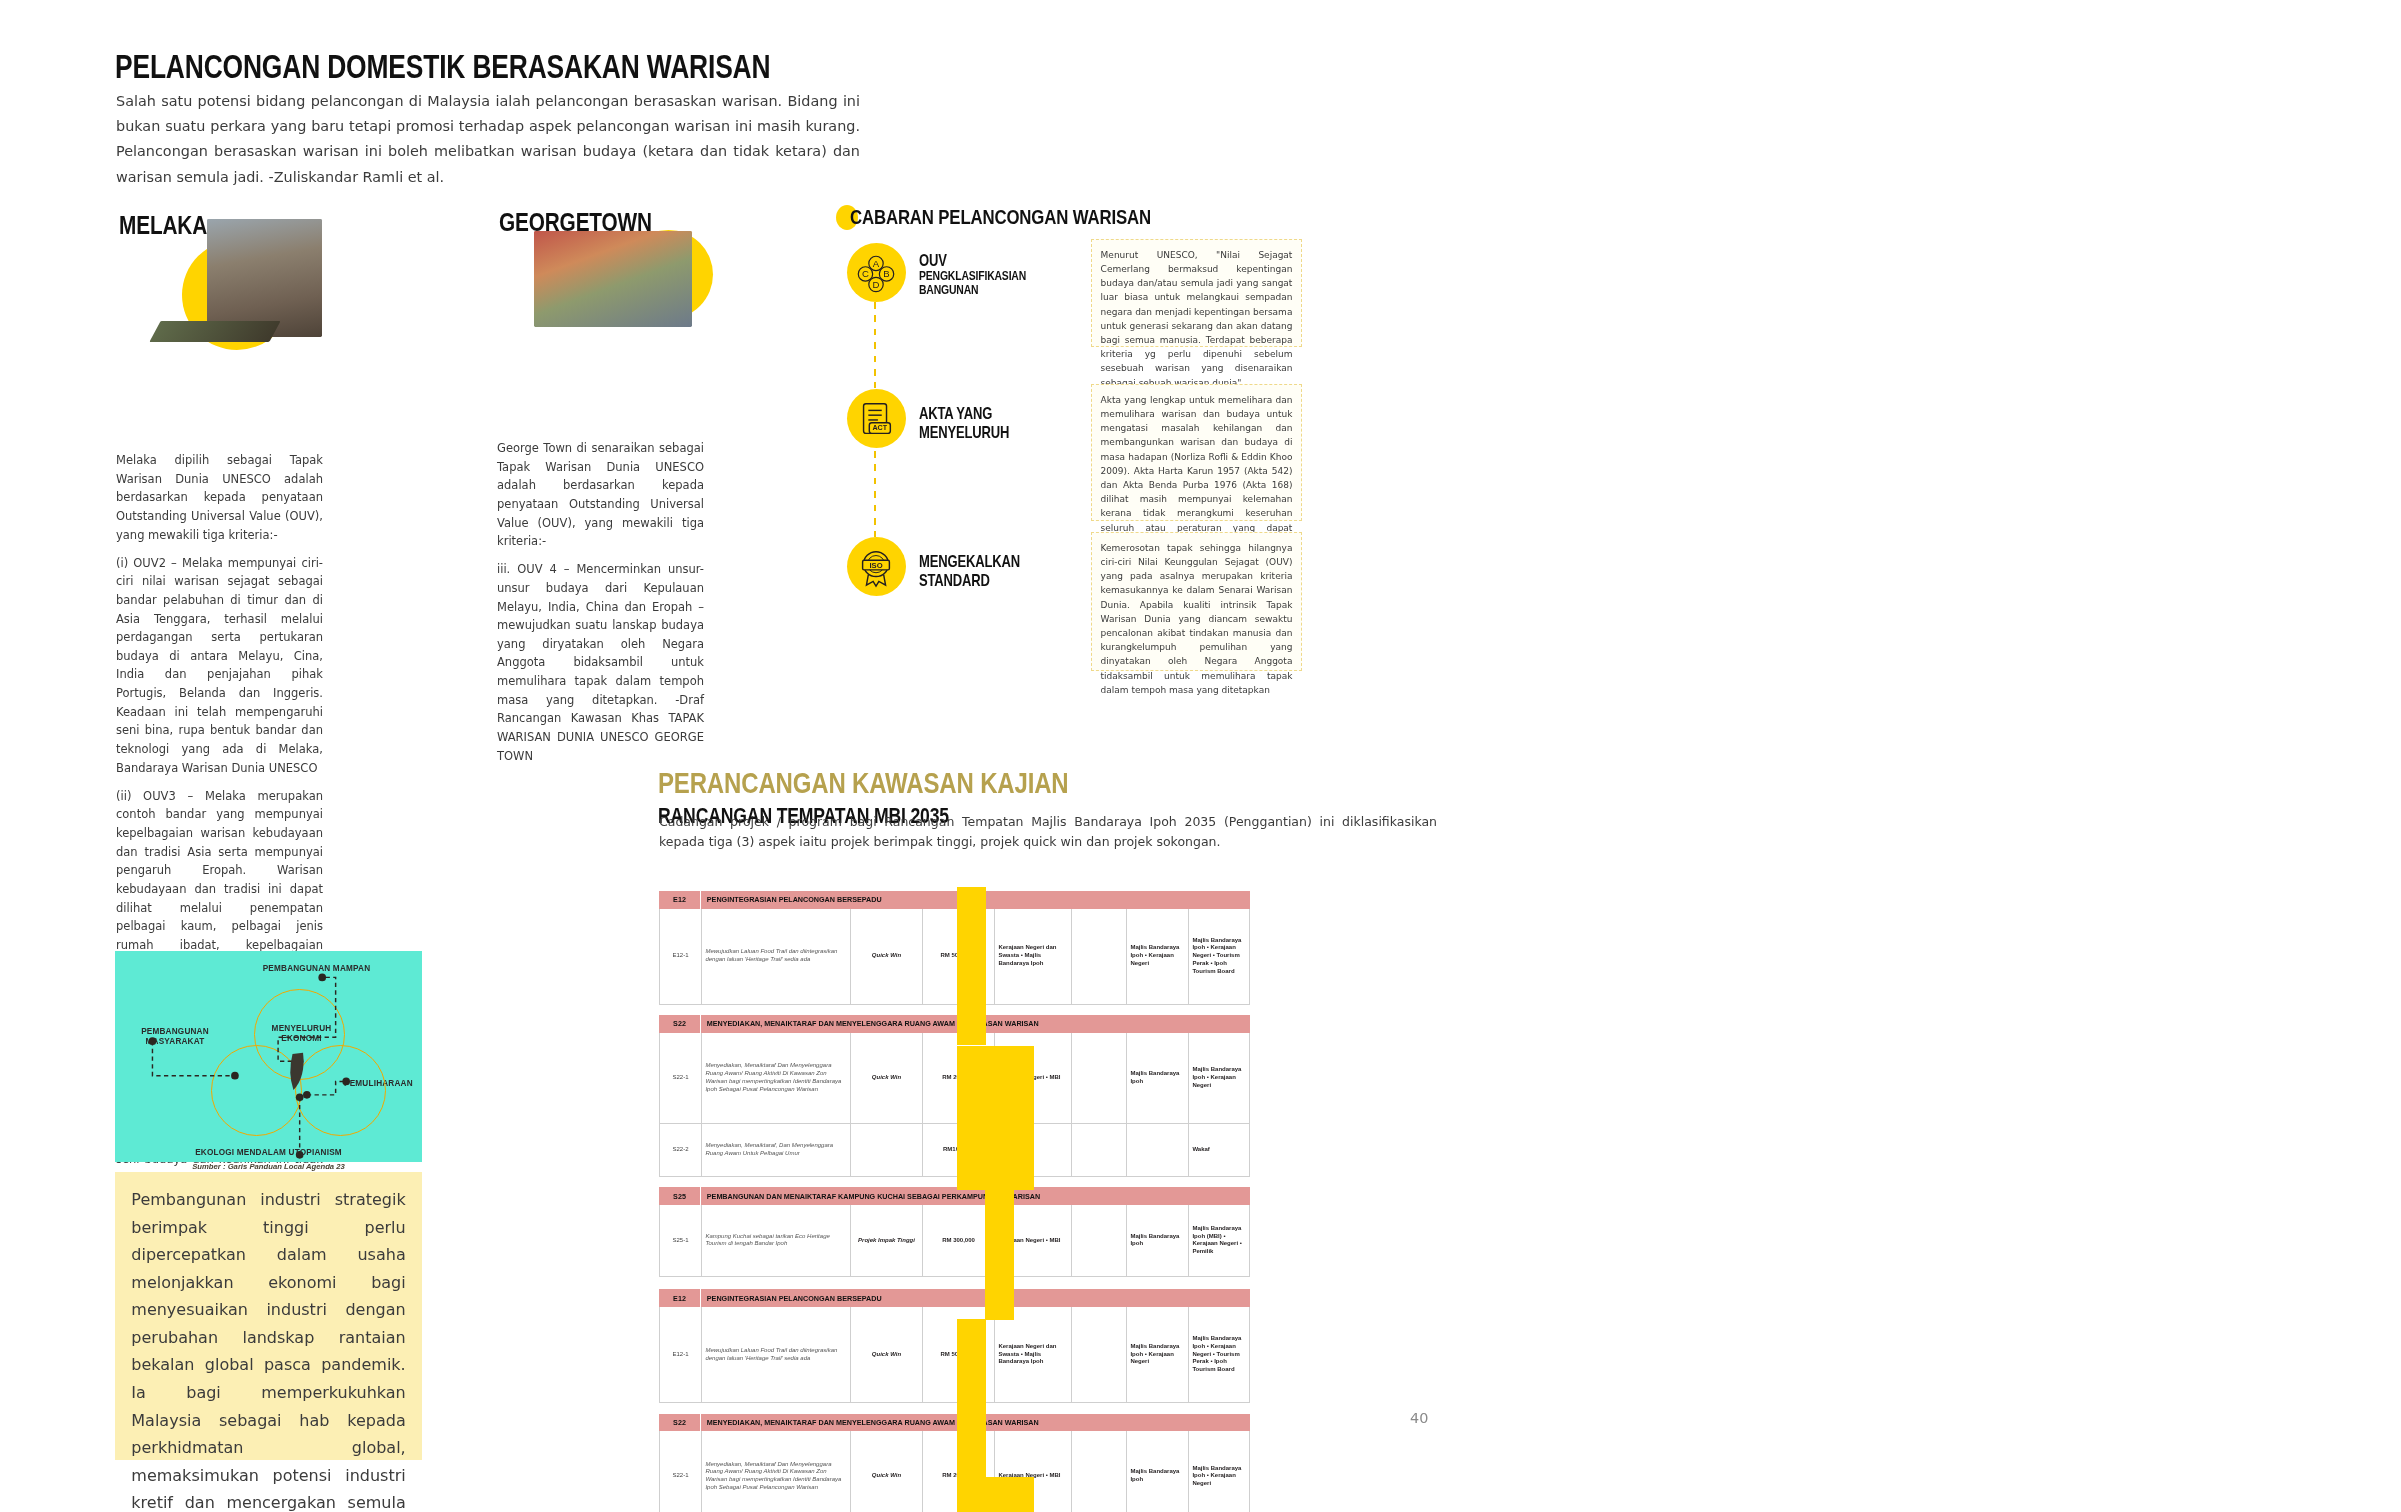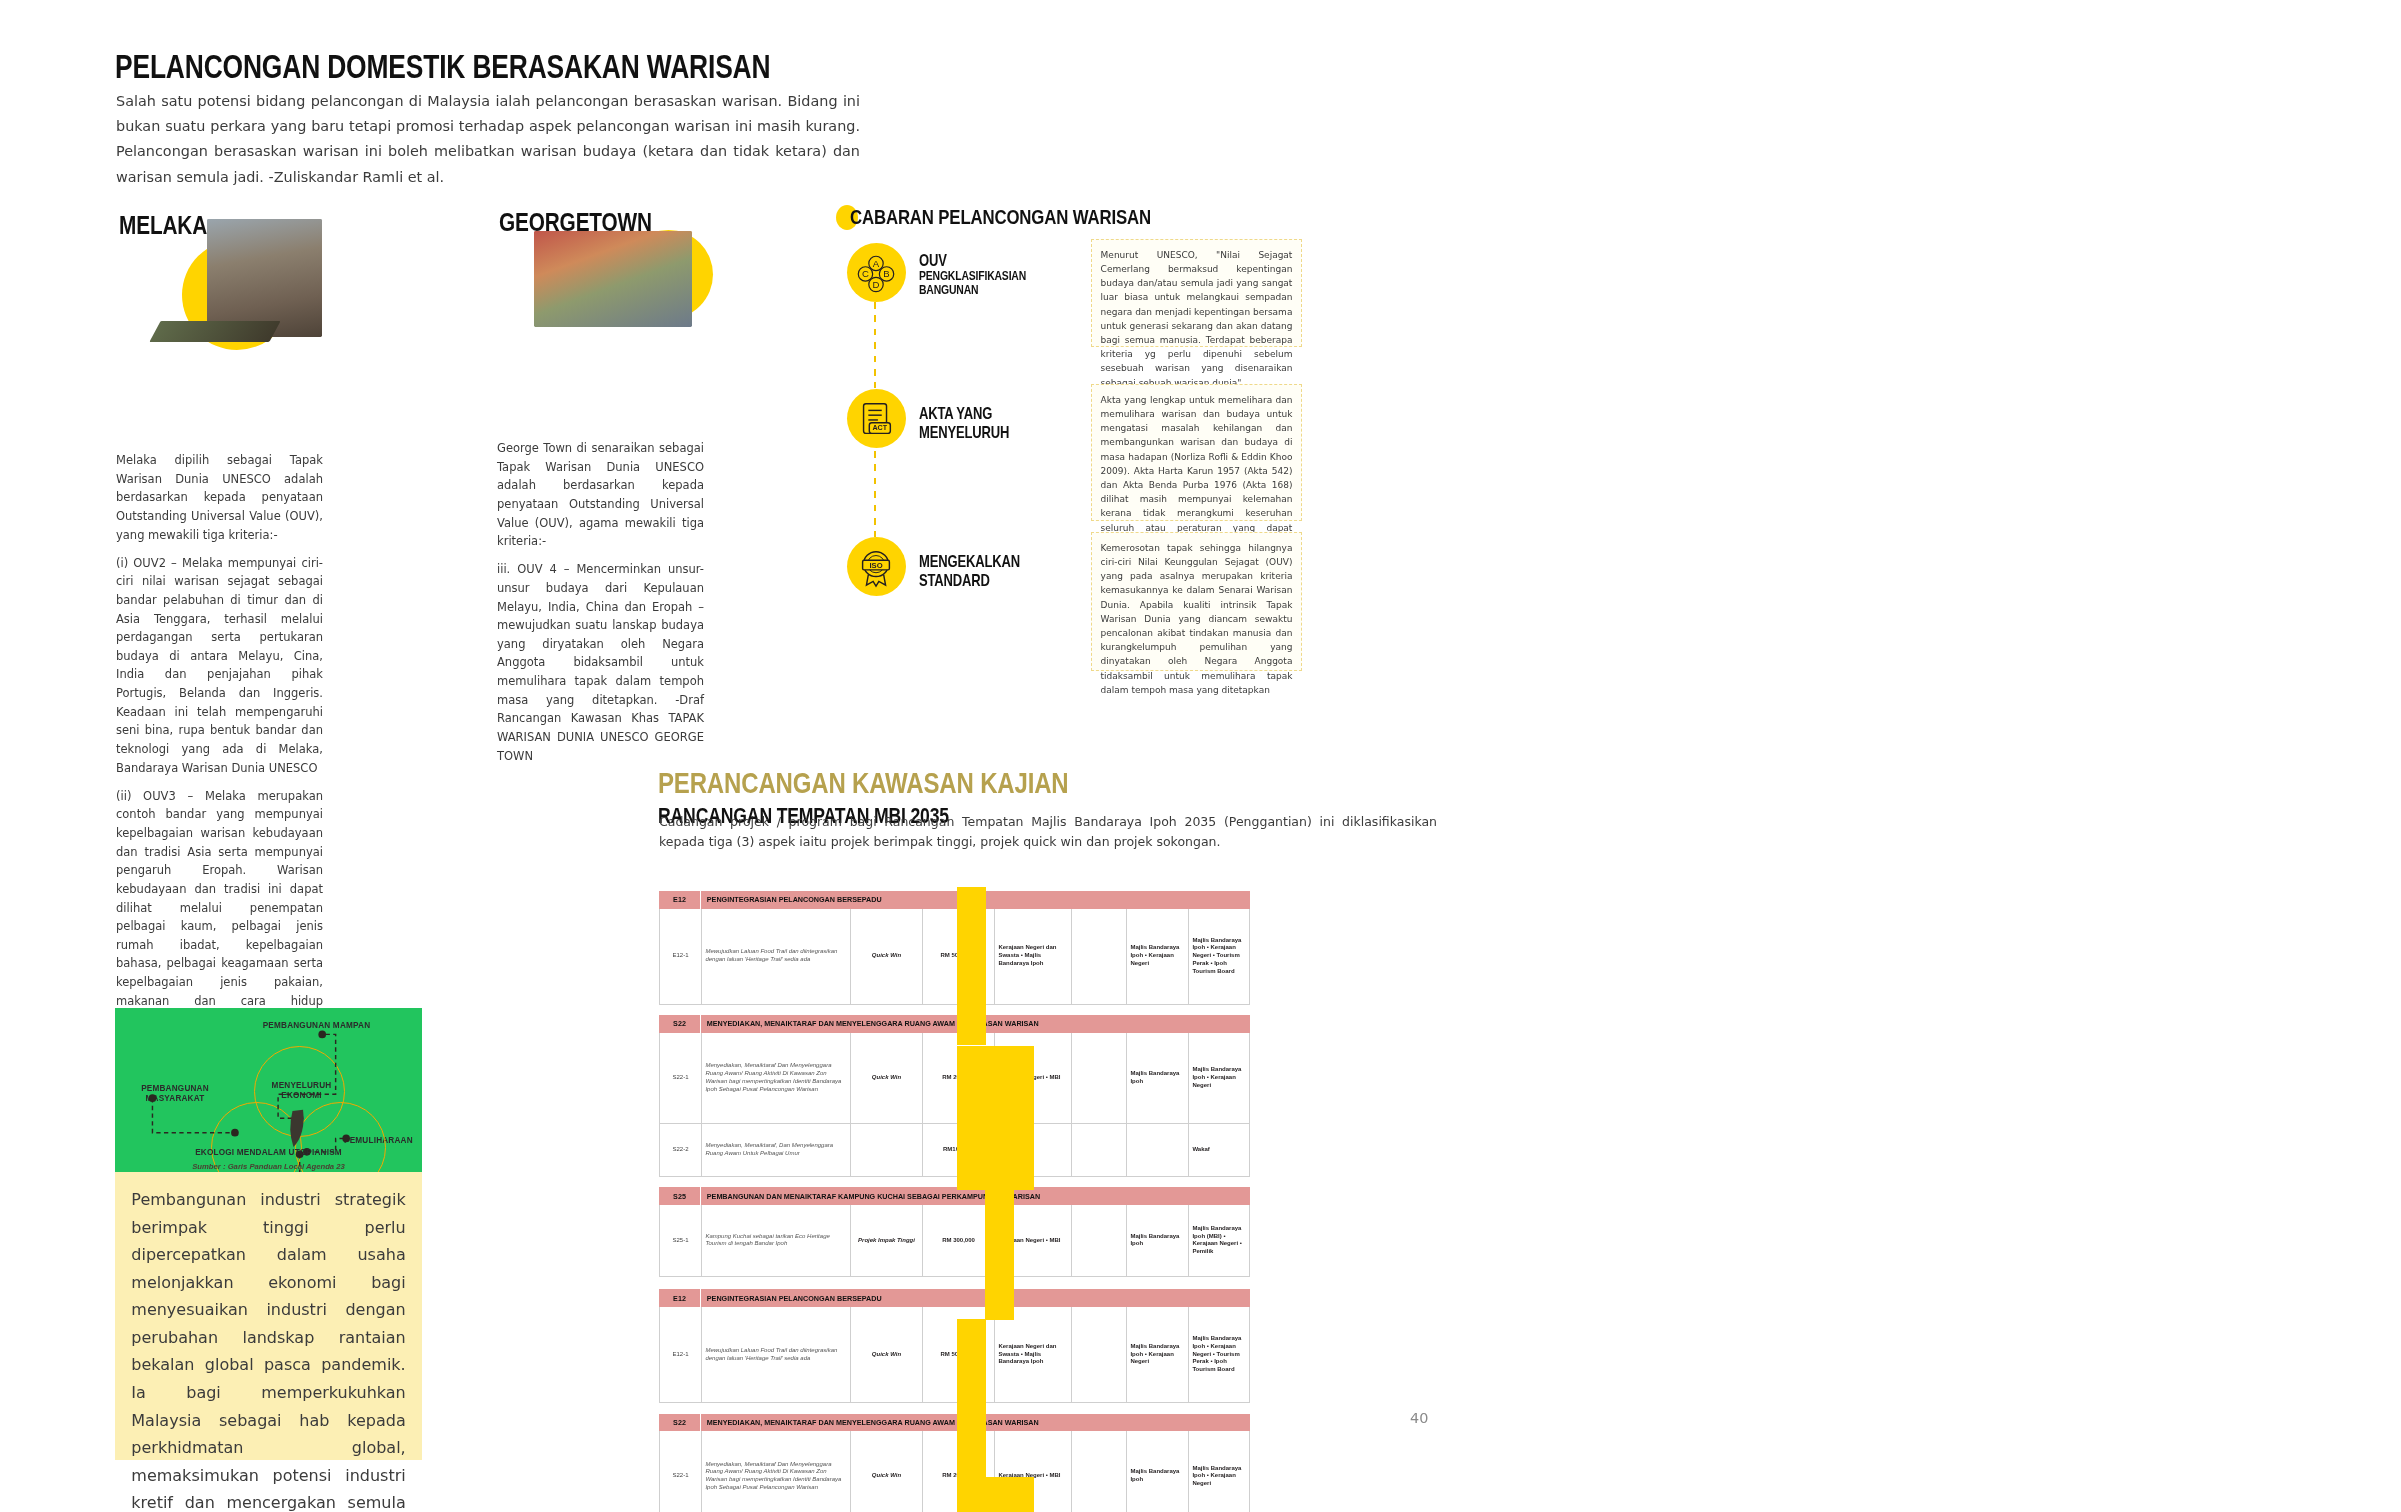--- a/index.html
+++ b/index.html
@@ -54,21 +54,21 @@
   .chal-label .sub { font-size:13px; display:block; }
   .dashline { position:absolute; left:38px; width:2.4px; background:repeating-linear-gradient(to bottom,#F2C200 0 6.7px,transparent 6.7px 13.4px); }
 
   .note-box {
     position:absolute; border:1.4px dashed #EFD98A; background:#FFFEF6;
     padding:7.7px 8.6px; font-size:9px; line-height:1.58;
     font-family:"DejaVu Sans", sans-serif; color:#3b3b3b; text-align:justify;
   }
 
   
-  #venn-box { position:absolute; left:115px; top:1008px; width:307px; height:211px; background:#22c55e; }
+  #venn-box { position:absolute; left:115px; top:951px; width:307px; height:211px; background:#5eead4; }
   #venn-cap { position:absolute; left:115px; top:1148px; width:307px; text-align:center; }
   #yellow-para-box { position:absolute; left:115px; top:1172px; width:307px; height:288px; background:#FCEFB4; padding:14.4px 16.3px; }
   #yellow-para { font-size:16px; line-height:1.72; }
 
   .venn-circ { position:absolute; border:1.9px solid #F2A900; border-radius:50%; width:91px; height:91px; }
   .venn-lbl { position:absolute; font-size:8.2px; font-weight:bold; letter-spacing:0.2px; color:#2b2b2b; text-align:center; line-height:1.2; }
   .venn-src { font-size:7.7px; font-style:italic; font-weight:bold; color:#4a4233; }
 
   
   #peranc-title { position:absolute; left:658px; top:766px; font-size:30px; color:#B6A14E; }
@@ -121,21 +121,21 @@
       <p>(i) OUV2 – Melaka mempunyai ciri-ciri nilai warisan sejagat sebagai bandar pelabuhan di timur dan di Asia Tenggara, terhasil melalui perdagangan serta pertukaran budaya di antara Melayu, Cina, India dan penjajahan pihak Portugis, Belanda dan Inggeris. Keadaan ini telah mempengaruhi seni bina, rupa bentuk bandar dan teknologi yang ada di Melaka, Bandaraya Warisan Dunia UNESCO</p>
       <p>(ii) OUV3 – Melaka merupakan contoh bandar yang mempunyai kepelbagaian warisan kebudayaan dan tradisi Asia serta mempunyai pengaruh Eropah. Warisan kebudayaan dan tradisi ini dapat dilihat melalui penempatan pelbagai kaum, pelbagai jenis rumah ibadat, kepelbagaian bahasa, pelbagai keagamaan serta kepelbagaian jenis pakaian, makanan dan cara hidup masyarakat setempat</p>
       <p>(iii) OUV4 – Melaka masih mencerminkan percampuran pelbagai pengaruh yang menghasilkan keunikan seni bina dan reka bentuk bandar berdasarkan kepada kepelbagaian seni budaya dan keunikan ini tidak sama dengan mana-mana bandar di kawasan timur atau selatan Asia</p>
     </div>
 
     <div class="cond-hd city-head" id="head-george">GEORGETOWN</div>
     <div class="blob" style="left:624px;top:230px;width:89px;height:89px;"></div>
     <div class="city-photo ph-george" style="left:534px;top:231px;width:158px;height:96px;"></div>
 
     <div class="body-txt city-body" id="body-george">
-      <p>George Town di senaraikan sebagai Tapak Warisan Dunia UNESCO adalah berdasarkan kepada penyataan Outstanding Universal Value (OUV), agama mewakili tiga kriteria:-</p>
+      <p>George Town di senaraikan sebagai Tapak Warisan Dunia UNESCO adalah berdasarkan kepada penyataan Outstanding Universal Value (OUV), yang mewakili tiga kriteria:-</p>
       <p>iii. OUV 4 – Mencerminkan unsur-unsur budaya dari Kepulauan Melayu, India, China dan Eropah – mewujudkan suatu lanskap budaya yang diryatakan oleh Negara Anggota bidaksambil untuk memulihara tapak dalam tempoh masa yang ditetapkan. -Draf Rancangan Kawasan Khas TAPAK WARISAN DUNIA UNESCO GEORGE TOWN</p>
     </div>
 
     <div id="cabaran-wrap">
       <div id="cabaran-bullet"></div>
       <div class="cond-hd" id="cabaran-title">CABARAN PELANCONGAN WARISAN</div>
 
       <div class="dashline" style="top:101px;height:86px;"></div>
       <div class="dashline" style="top:250px;height:86px;"></div>
 

